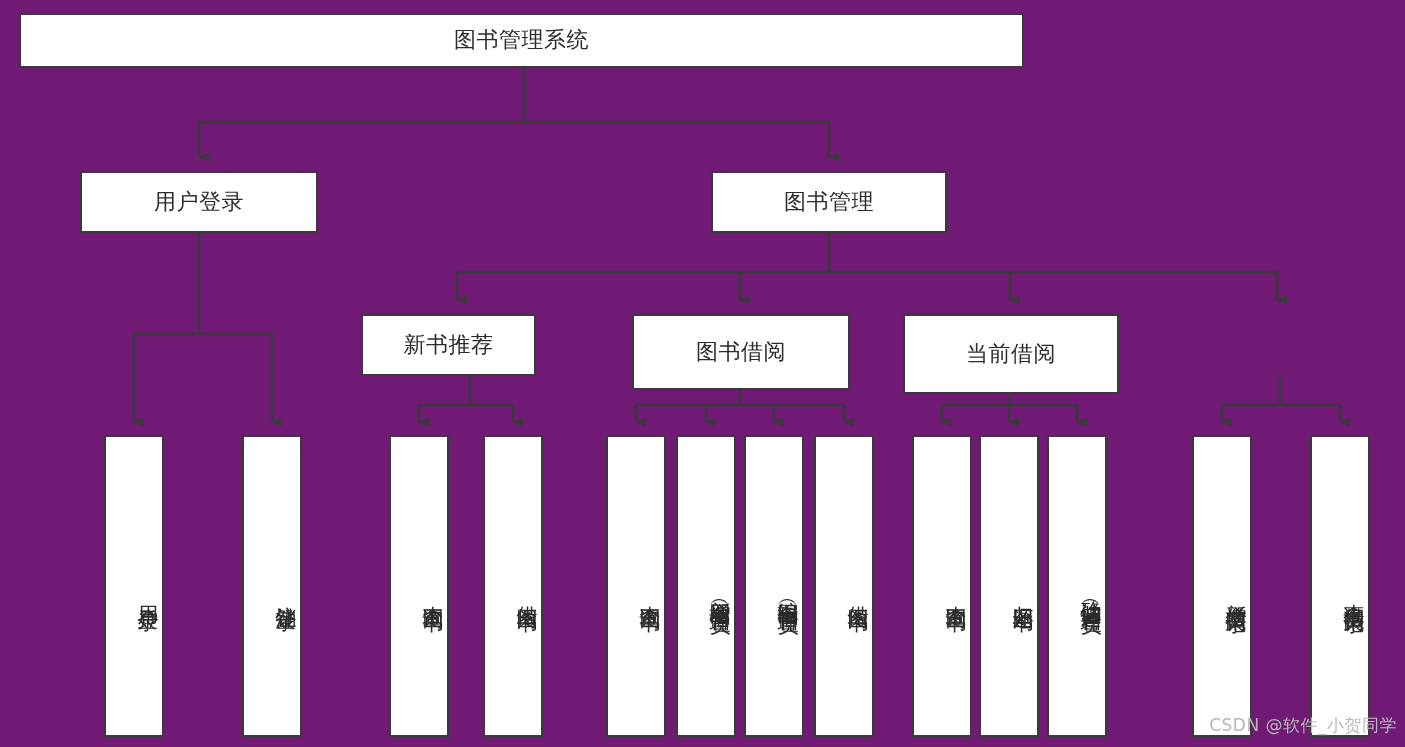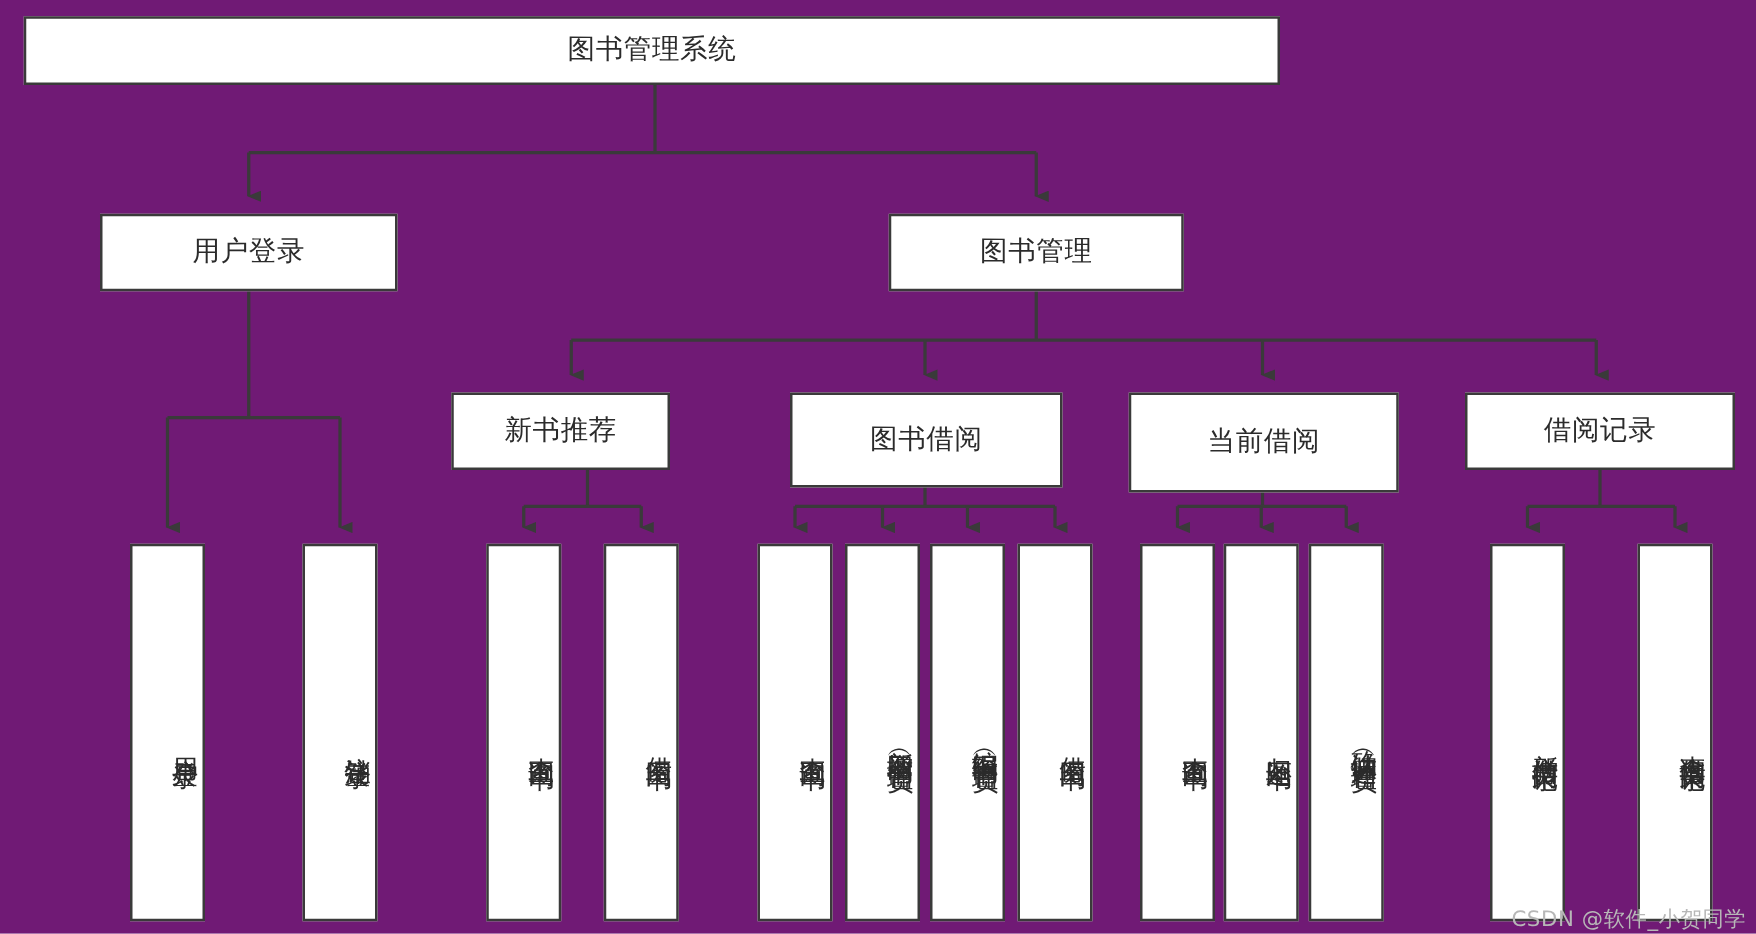--- a/index.html
+++ b/index.html
@@ -49,21 +49,21 @@
     padding-top: 14px;
   }
   .node.vertical .label {
     writing-mode: vertical-rl;
     text-orientation: upright;
     display: block;
   }
   #watermark {
     position: absolute;
     right: 8px;
-    bottom: 0;
+    bottom: 10px;
     font-size: 17px;
     color: #b7b7b7;
     letter-spacing: 0.5px;
     white-space: nowrap;
     pointer-events: none;
   }
 </style>
 </head>
 <body>
 
@@ -132,23 +132,20 @@
 
   <div class="node horizontal" style="left:344px; top:314px; width:175px; height:62px;margin-left:17px;">
     <span class="label">新书推荐</span>
   </div>
   <div class="node horizontal" style="left:632px; top:314px; width:218px; height:76px;">
     <span class="label">图书借阅</span>
   </div>
   <div class="node horizontal" style="left:903px; top:314px; width:216px; height:80px;">
     <span class="label">当前借阅</span>
   </div>
-  <div class="node horizontal" style="left:1172px; top:314px; width:216px; height:62px;">
-    <span class="label">借阅记录</span>
-  </div>
 
   <div class="node vertical" style="left:104px; top:435px; width:60px; height:302px;">
     <span class="label">用户登录</span>
   </div>
   <div class="node vertical" style="left:242px; top:435px; width:60px; height:302px;">
     <span class="label">注销登录</span>
   </div>
 
   <div class="node vertical" style="left:389px; top:435px; width:60px; height:302px;">
     <span class="label">查询图书</span>

